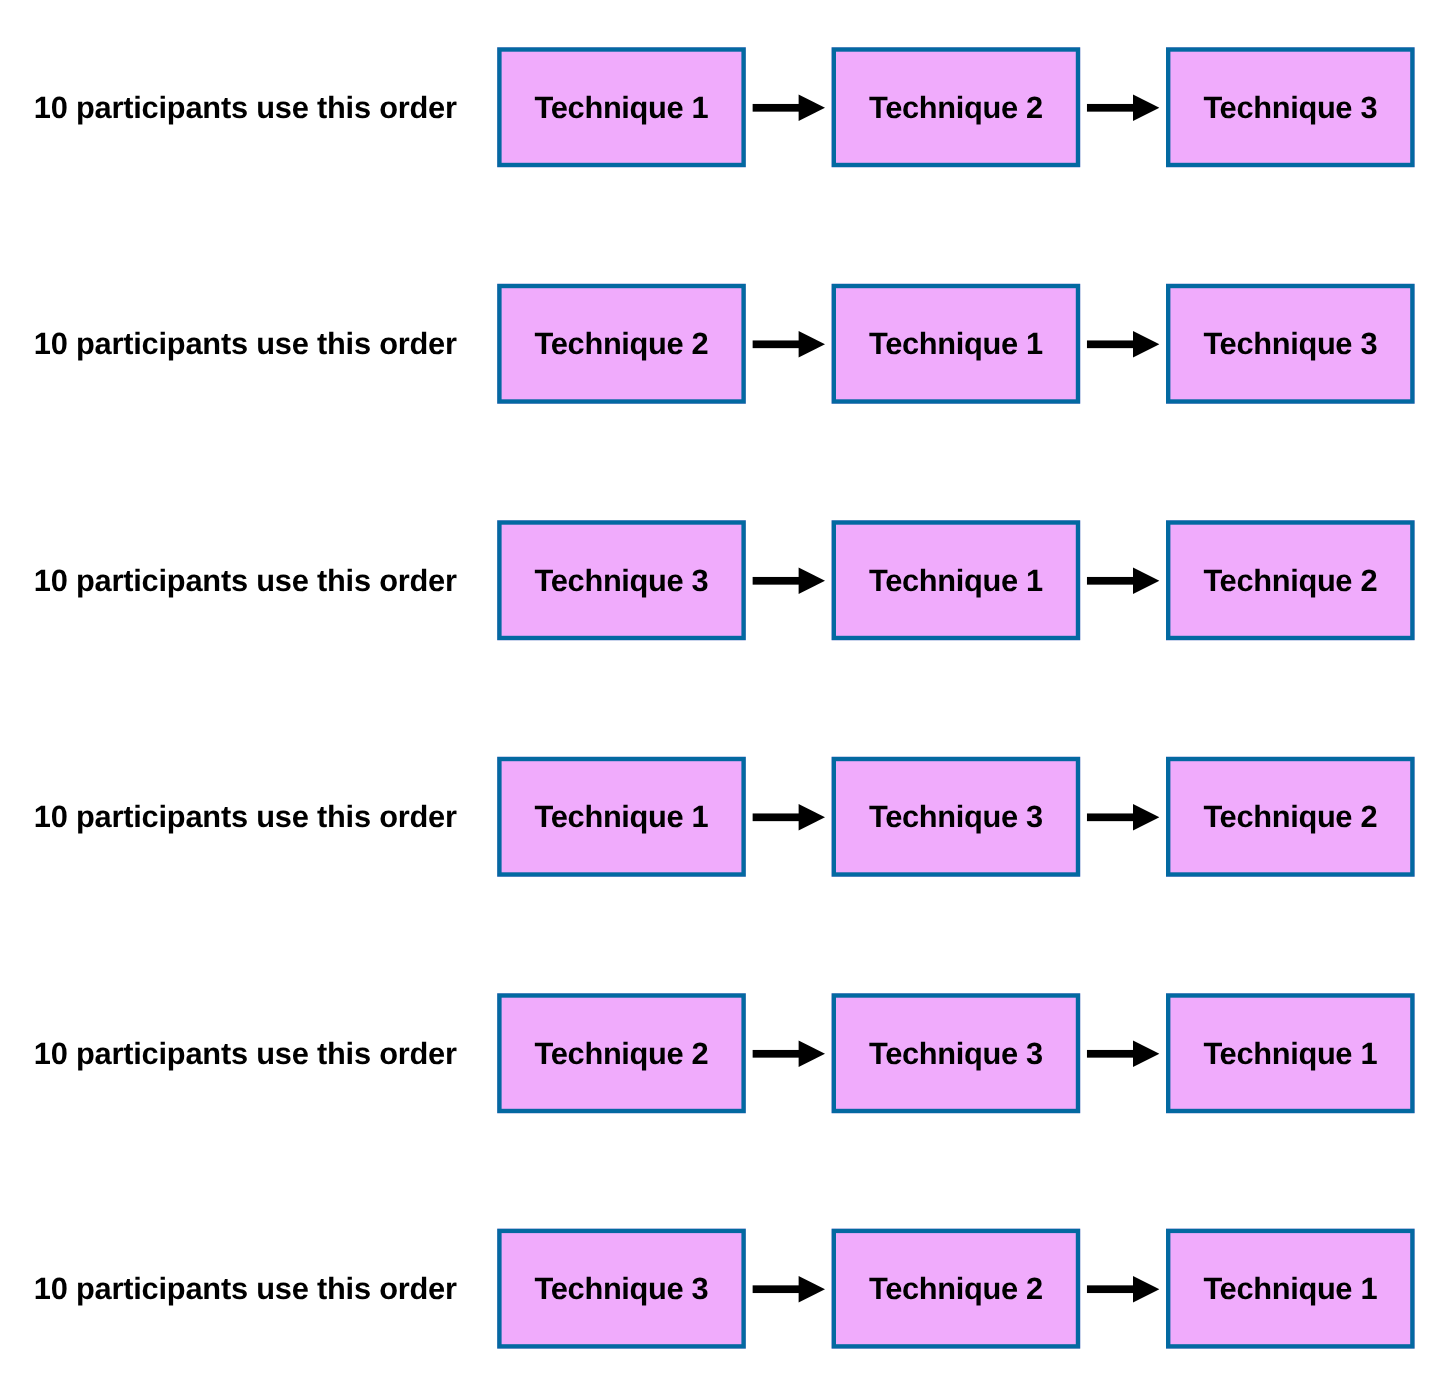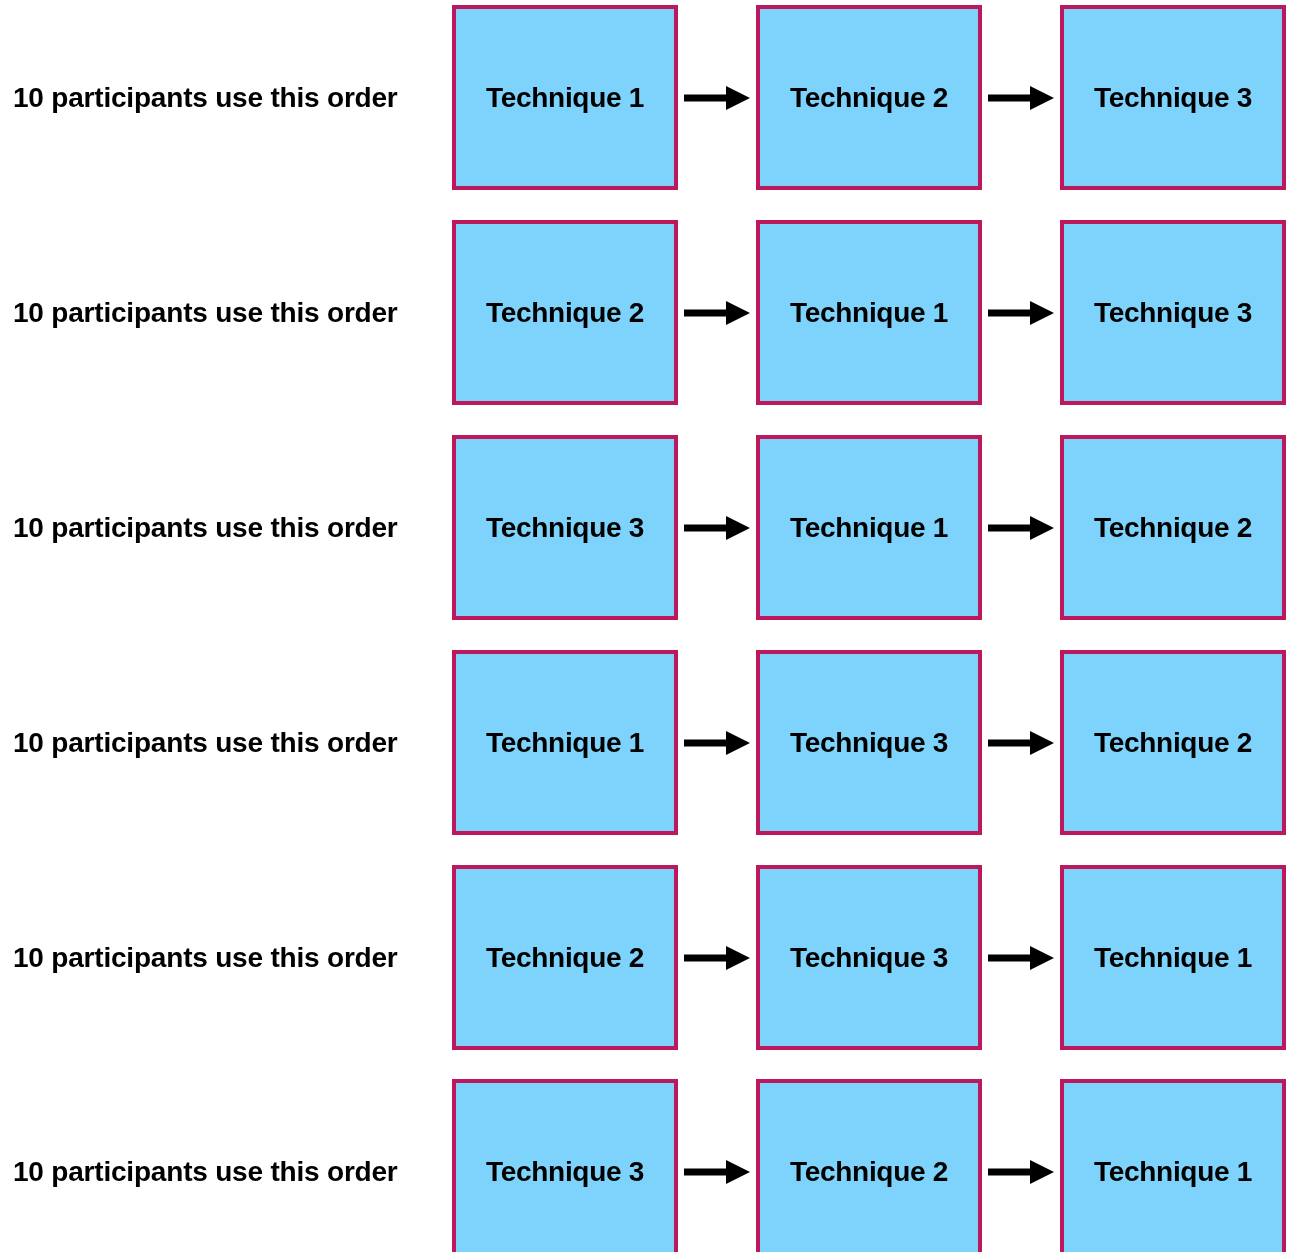--- a/index.html
+++ b/index.html
@@ -18,20 +18,21 @@
     width: 1306px;
     height: 1252px;
   }
   .row {
     position: absolute;
     left: 0;
     width: 1306px;
     height: 145px;
     display: flex;
     align-items: center;
+    text-align: center;
   }
   .row-label {
     position: absolute;
     left: 13px;
     top: 50%;
     transform: translateY(-50%);
     width: 420px;
     font-size: 28px;
     font-weight: bold;
     color: #000000;
@@ -45,23 +46,23 @@
     top: 0;
     width: 834px;
     height: 145px;
     display: flex;
     flex-direction: row;
     align-items: center;
   }
   .tbox {
     box-sizing: border-box;
     width: 226px;
-    height: 185px;
-    background: #7dd3fc;
-    border: 4px solid #be185d;
+    height: 109px;
+    background: #f0abfc;
+    border: 4px solid #0369a1;
     display: flex;
     align-items: center;
     justify-content: center;
     font-size: 28px;
     font-weight: bold;
     color: #000000;
     letter-spacing: -0.3px;
     line-height: 1;
     flex: 0 0 auto;
   }

